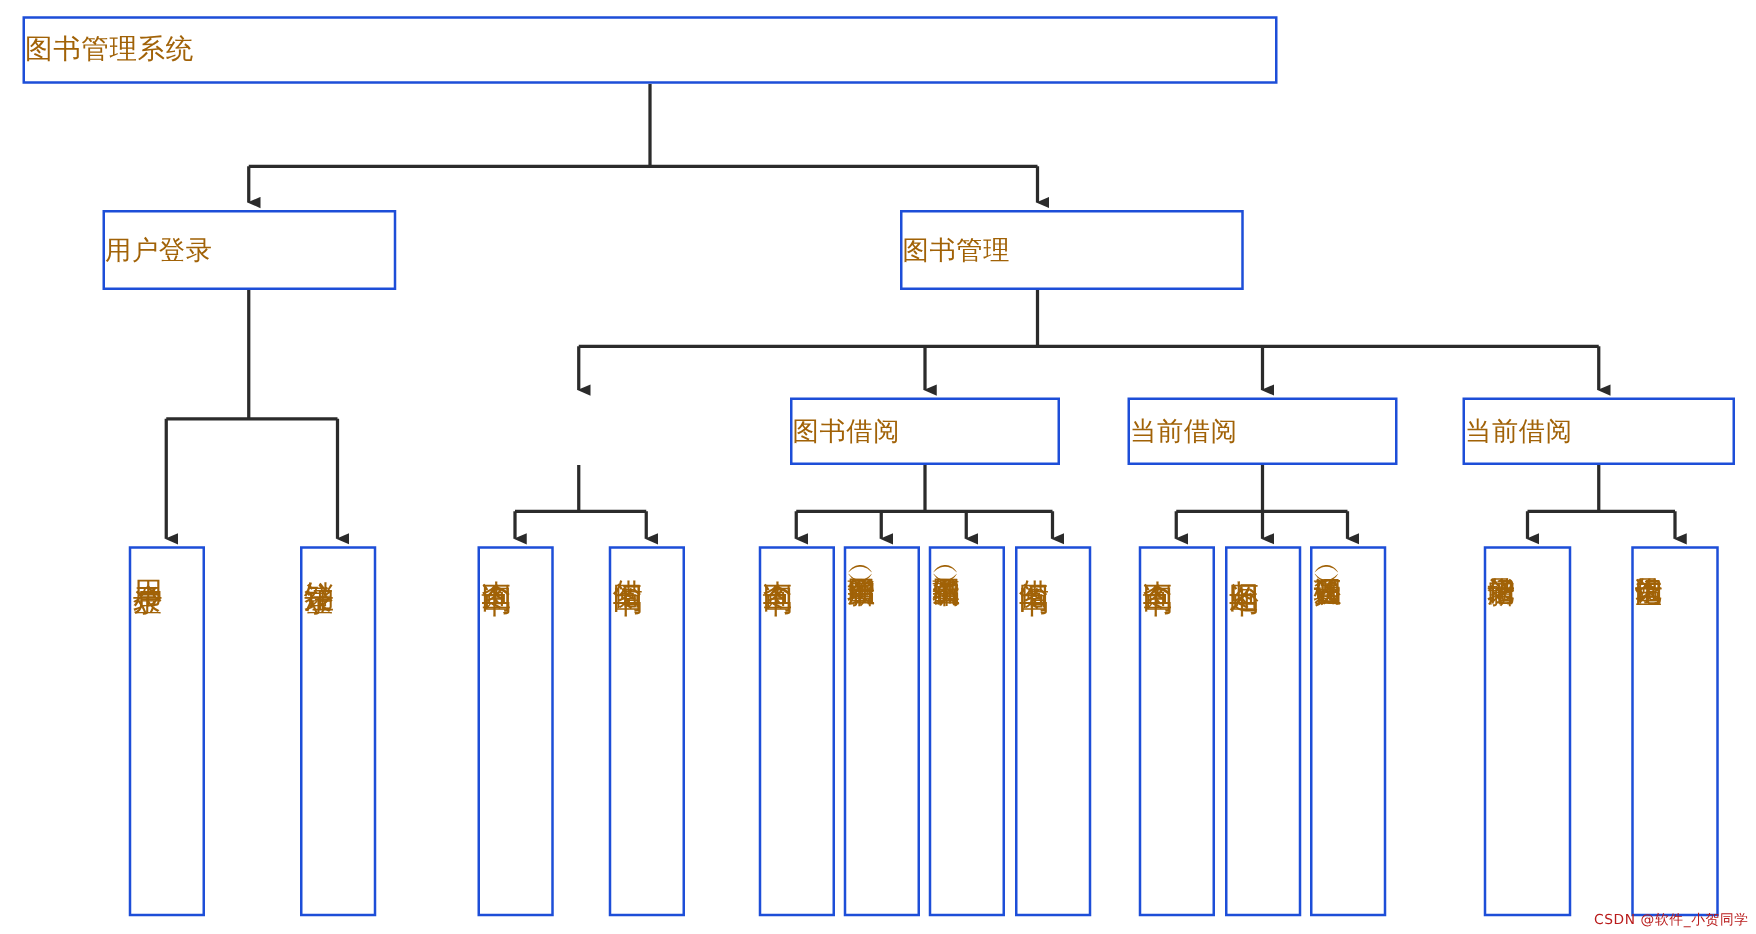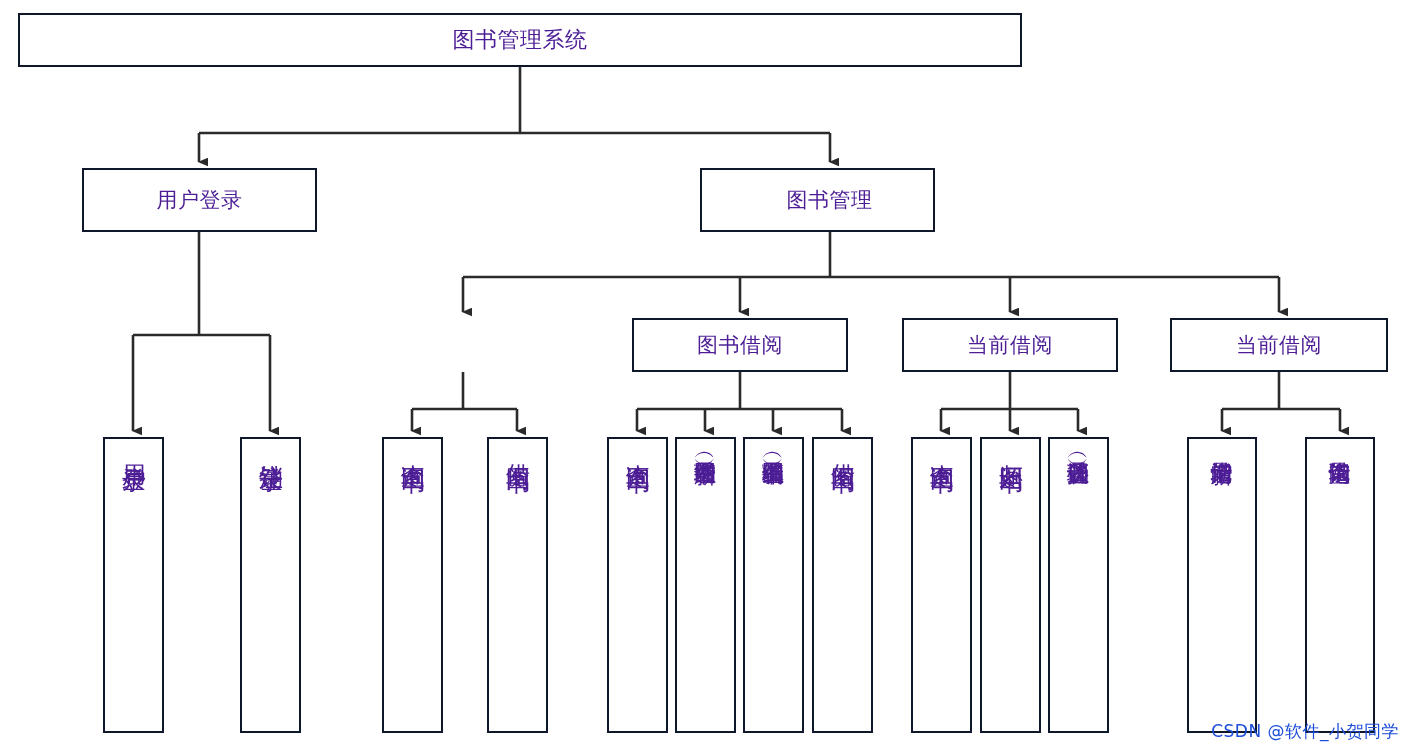--- a/index.html
+++ b/index.html
@@ -2,26 +2,26 @@
 <html><head>
 <meta charset="utf-8">
 <style>
   html,body{margin:0;padding:0;background:#ffffff;}
   body{font-family:"DejaVu Sans","Liberation Sans",sans-serif;}
   #stage{position:relative;width:1405px;height:747px;background:#ffffff;overflow:hidden;}
   svg#wires{position:absolute;left:0;top:0;width:1405px;height:747px;pointer-events:none;}
   .node{
     position:absolute;
     box-sizing:border-box;
-    border:2px solid #0f172a;
+    border:2px solid #1d4ed8;
     background:#ffffff;
     display:flex;
     align-items:center;
-    justify-content:center;
-    color:#4c1d95;
+    justify-content:flex-start;
+    color:#a16207;
   }
   .node .lbl{
     display:block;
     text-align:center;
     line-height:1.25;
     letter-spacing:0.5px;
   }
   
   .h-node .lbl{
     font-size:21px;
@@ -38,22 +38,22 @@
     line-height:1.05;
     letter-spacing:2px;
     white-space:nowrap;
   }
   .v-node.wide .lbl{font-size:24px;letter-spacing:2px;}
   .v-node.tall .lbl{font-size:22px;letter-spacing:0px;}
   .watermark{
     position:absolute;
     right:6px;
     bottom:4px;
-    font-size:17px;
-    color:#1d4ed8;
+    font-size:11px;
+    color:#b91c1c;
     letter-spacing:0.5px;
     white-space:nowrap;
     font-family:"DejaVu Sans","Liberation Sans",sans-serif;
   }
 </style>
 </head>
 <body>
 
 <div id="stage">
 
@@ -111,21 +111,21 @@
   </svg>
 
   <div class="node h-node title-node" style="left:18px;top:13px;width:1004px;height:54px;">
     <span class="lbl">图书管理系统</span>
   </div>
 
   <div class="node h-node" style="left:82px;top:168px;width:235px;height:64px;">
     <span class="lbl">用户登录</span>
   </div>
 
-  <div class="node h-node" style="left:700px;top:168px;width:235px;height:64px;padding-left:24px;">
+  <div class="node h-node" style="left:720px;top:168px;width:275px;height:64px;">
     <span class="lbl">图书管理</span>
   </div>
 
 
   <div class="node h-node" style="left:632px;top:318px;width:216px;height:54px;">
     <span class="lbl">图书借阅</span>
   </div>
 
   <div class="node h-node" style="left:902px;top:318px;width:216px;height:54px;">
     <span class="lbl">当前借阅</span>

